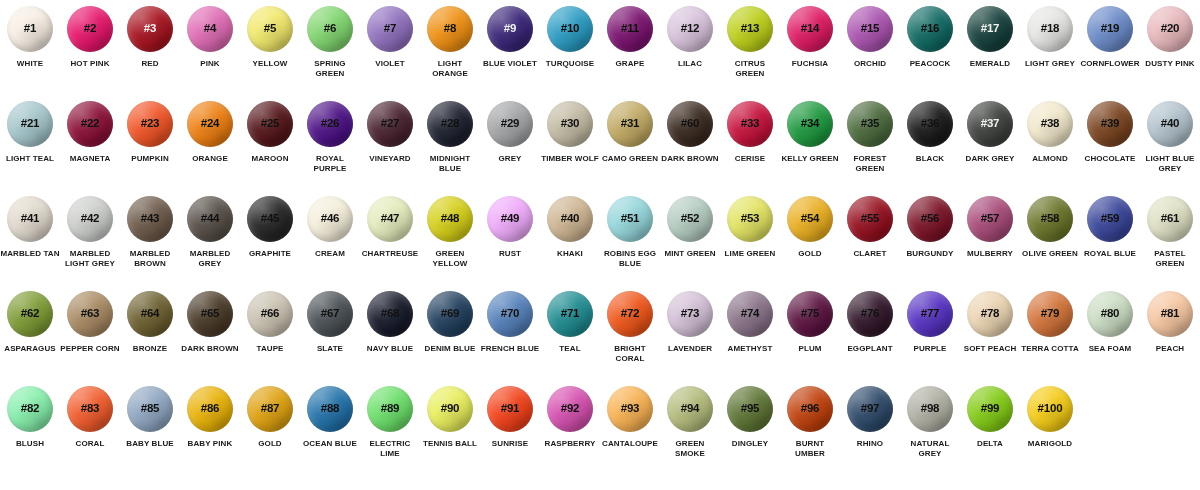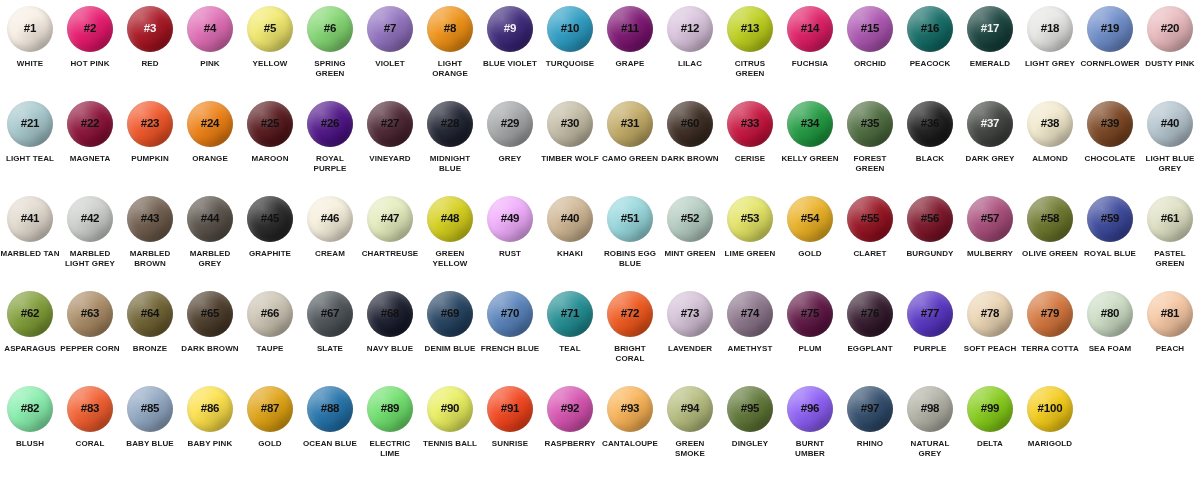--- a/index.html
+++ b/index.html
@@ -570,21 +570,21 @@
       </div>
       <div class="swatch-label">CORAL</div>
     </div>
     <div class="swatch-cell">
       <div class="swatch-dot" style="background-color: rgb(143, 166, 194);">
         <span class="swatch-num dark">#85</span>
       </div>
       <div class="swatch-label">BABY BLUE</div>
     </div>
     <div class="swatch-cell">
-      <div class="swatch-dot" style="background-color: #fde047;">
+      <div class="swatch-dot" style="background-color: #eab308;">
         <span class="swatch-num dark">#86</span>
       </div>
       <div class="swatch-label">BABY PINK</div>
     </div>
     <div class="swatch-cell">
       <div class="swatch-dot" style="background-color: rgb(224, 162, 16);">
         <span class="swatch-num dark">#87</span>
       </div>
       <div class="swatch-label">GOLD</div>
     </div>
@@ -630,21 +630,21 @@
       </div>
       <div class="swatch-label">GREEN SMOKE</div>
     </div>
     <div class="swatch-cell">
       <div class="swatch-dot" style="background-color: rgb(94, 117, 53);">
         <span class="swatch-num dark">#95</span>
       </div>
       <div class="swatch-label">DINGLEY</div>
     </div>
     <div class="swatch-cell">
-      <div class="swatch-dot" style="background-color: #8b5cf6; text-align: center;">
+      <div class="swatch-dot" style="background-color: #c2410c; text-align: center;">
         <span class="swatch-num dark">#96</span>
       </div>
       <div class="swatch-label">BURNT UMBER</div>
     </div>
     <div class="swatch-cell">
       <div class="swatch-dot" style="background-color: rgb(46, 74, 106);">
         <span class="swatch-num dark">#97</span>
       </div>
       <div class="swatch-label">RHINO</div>
     </div>

